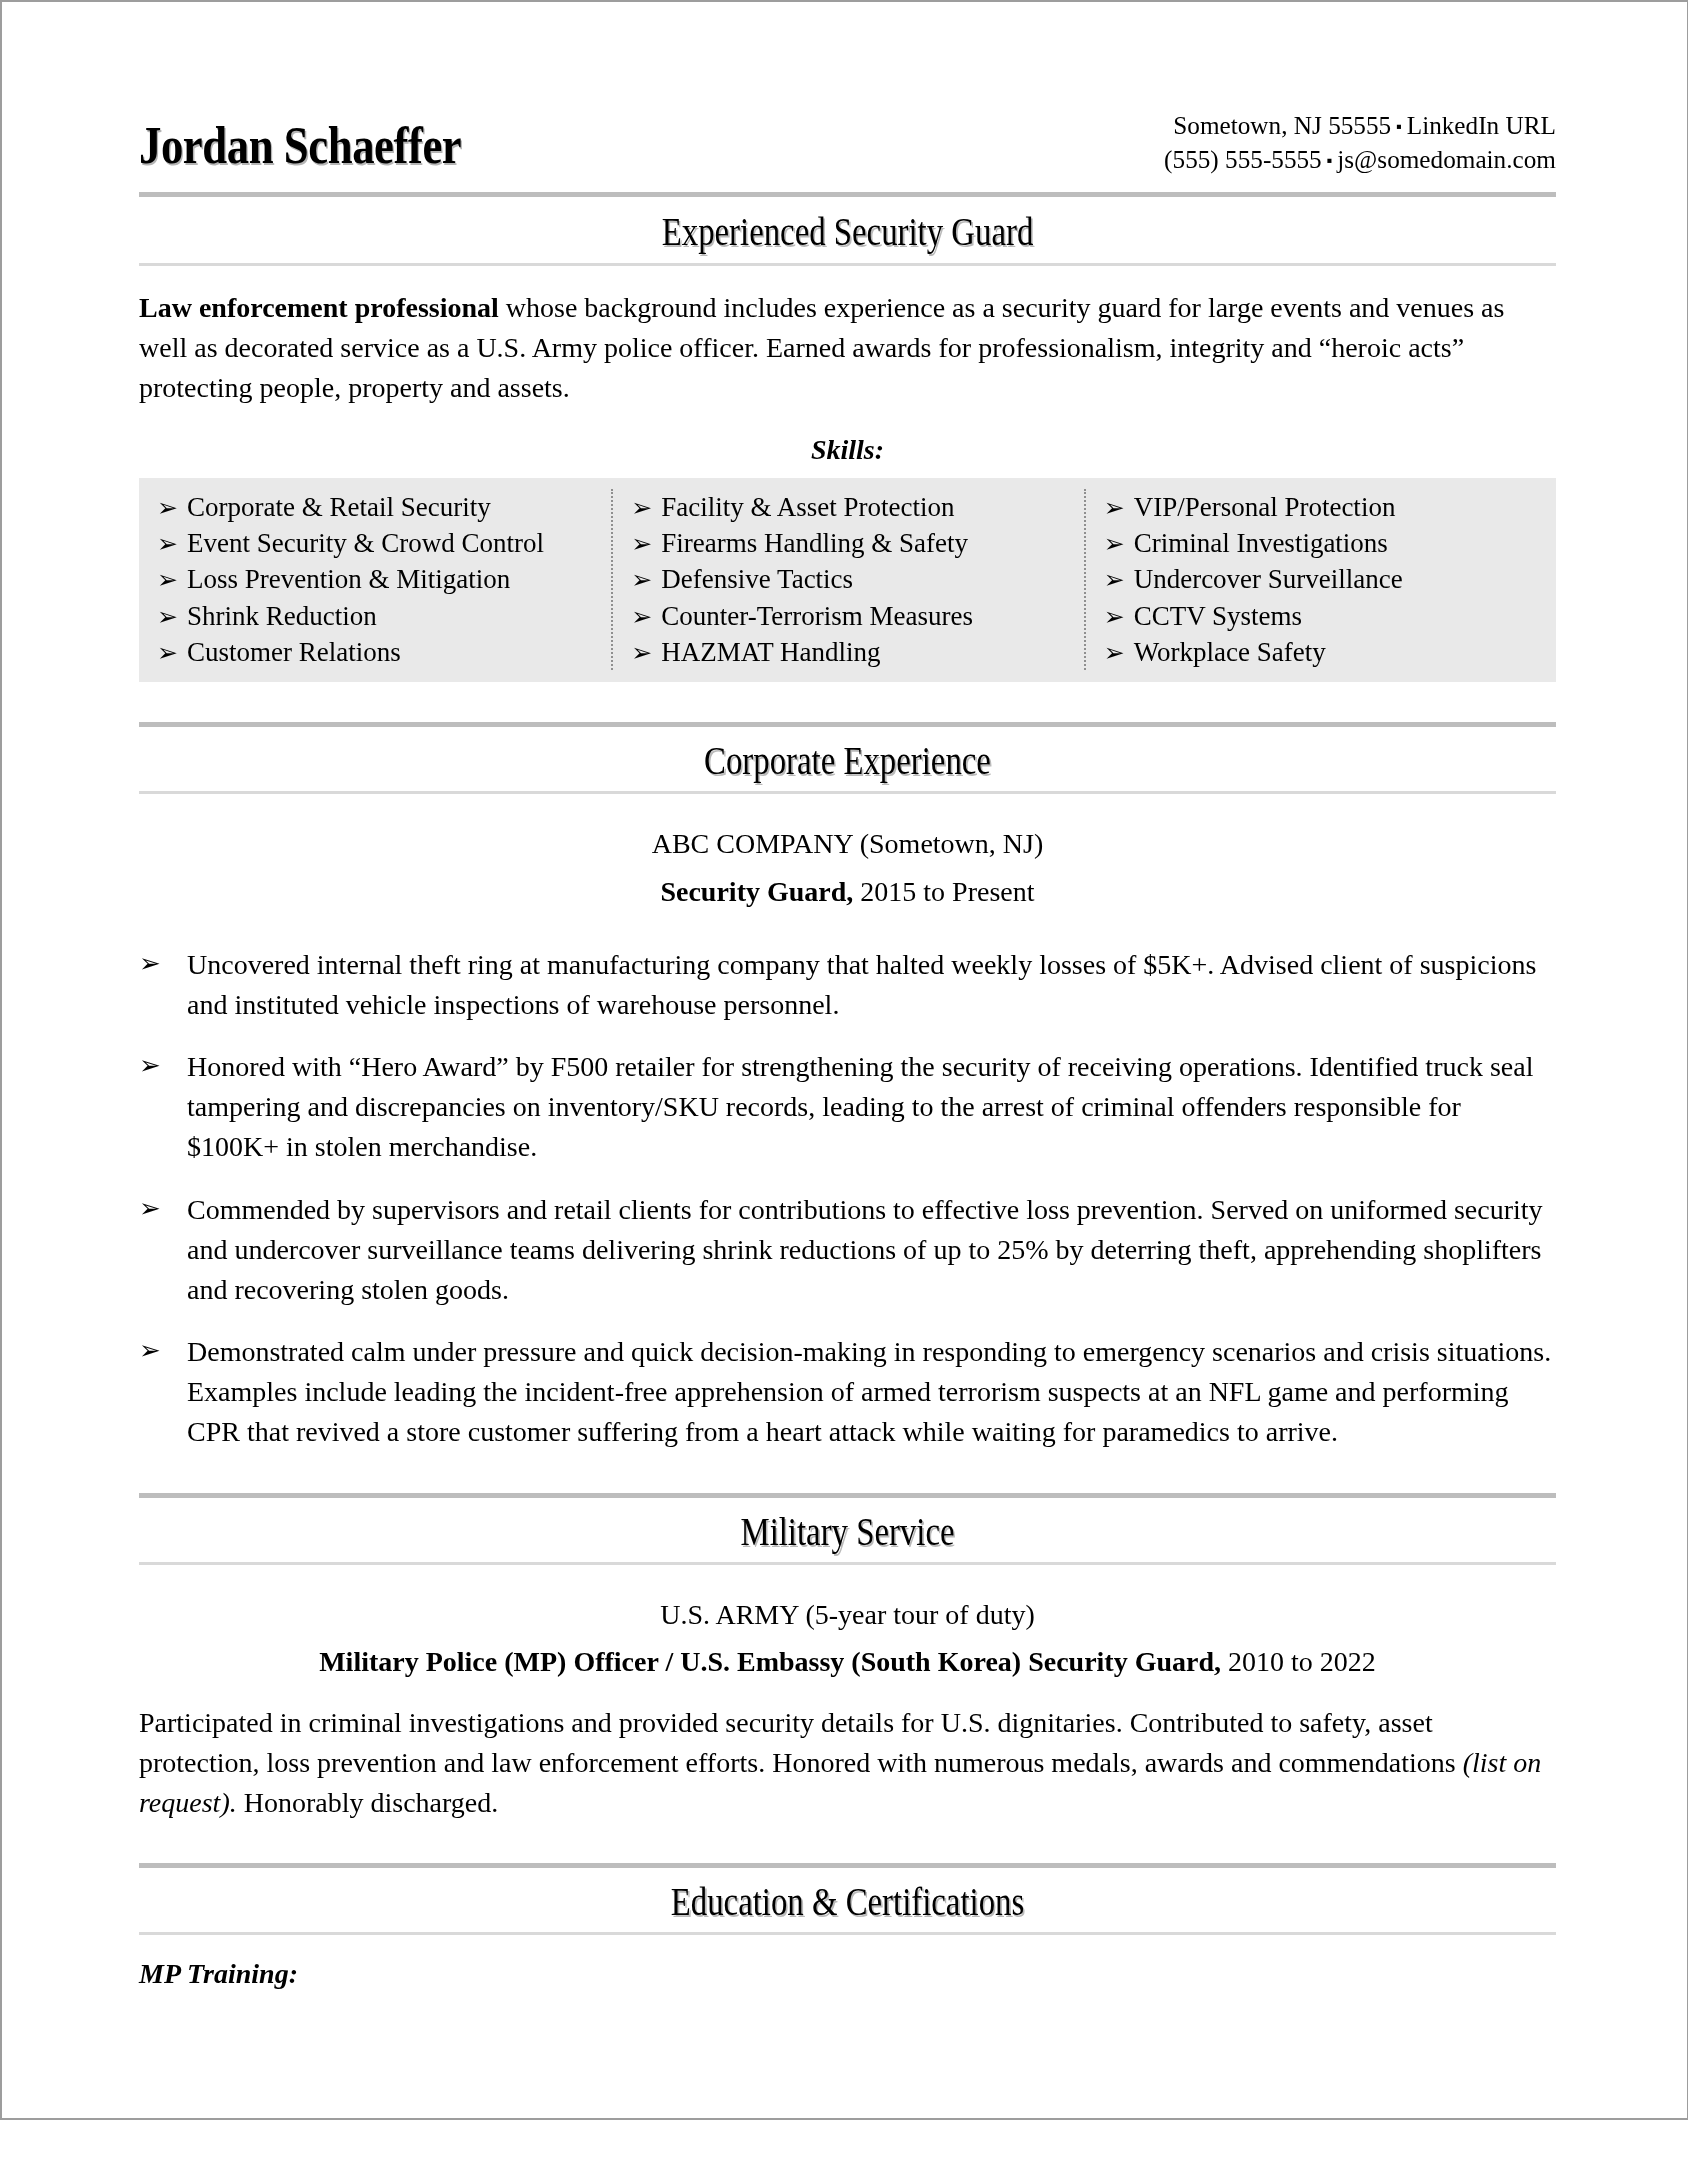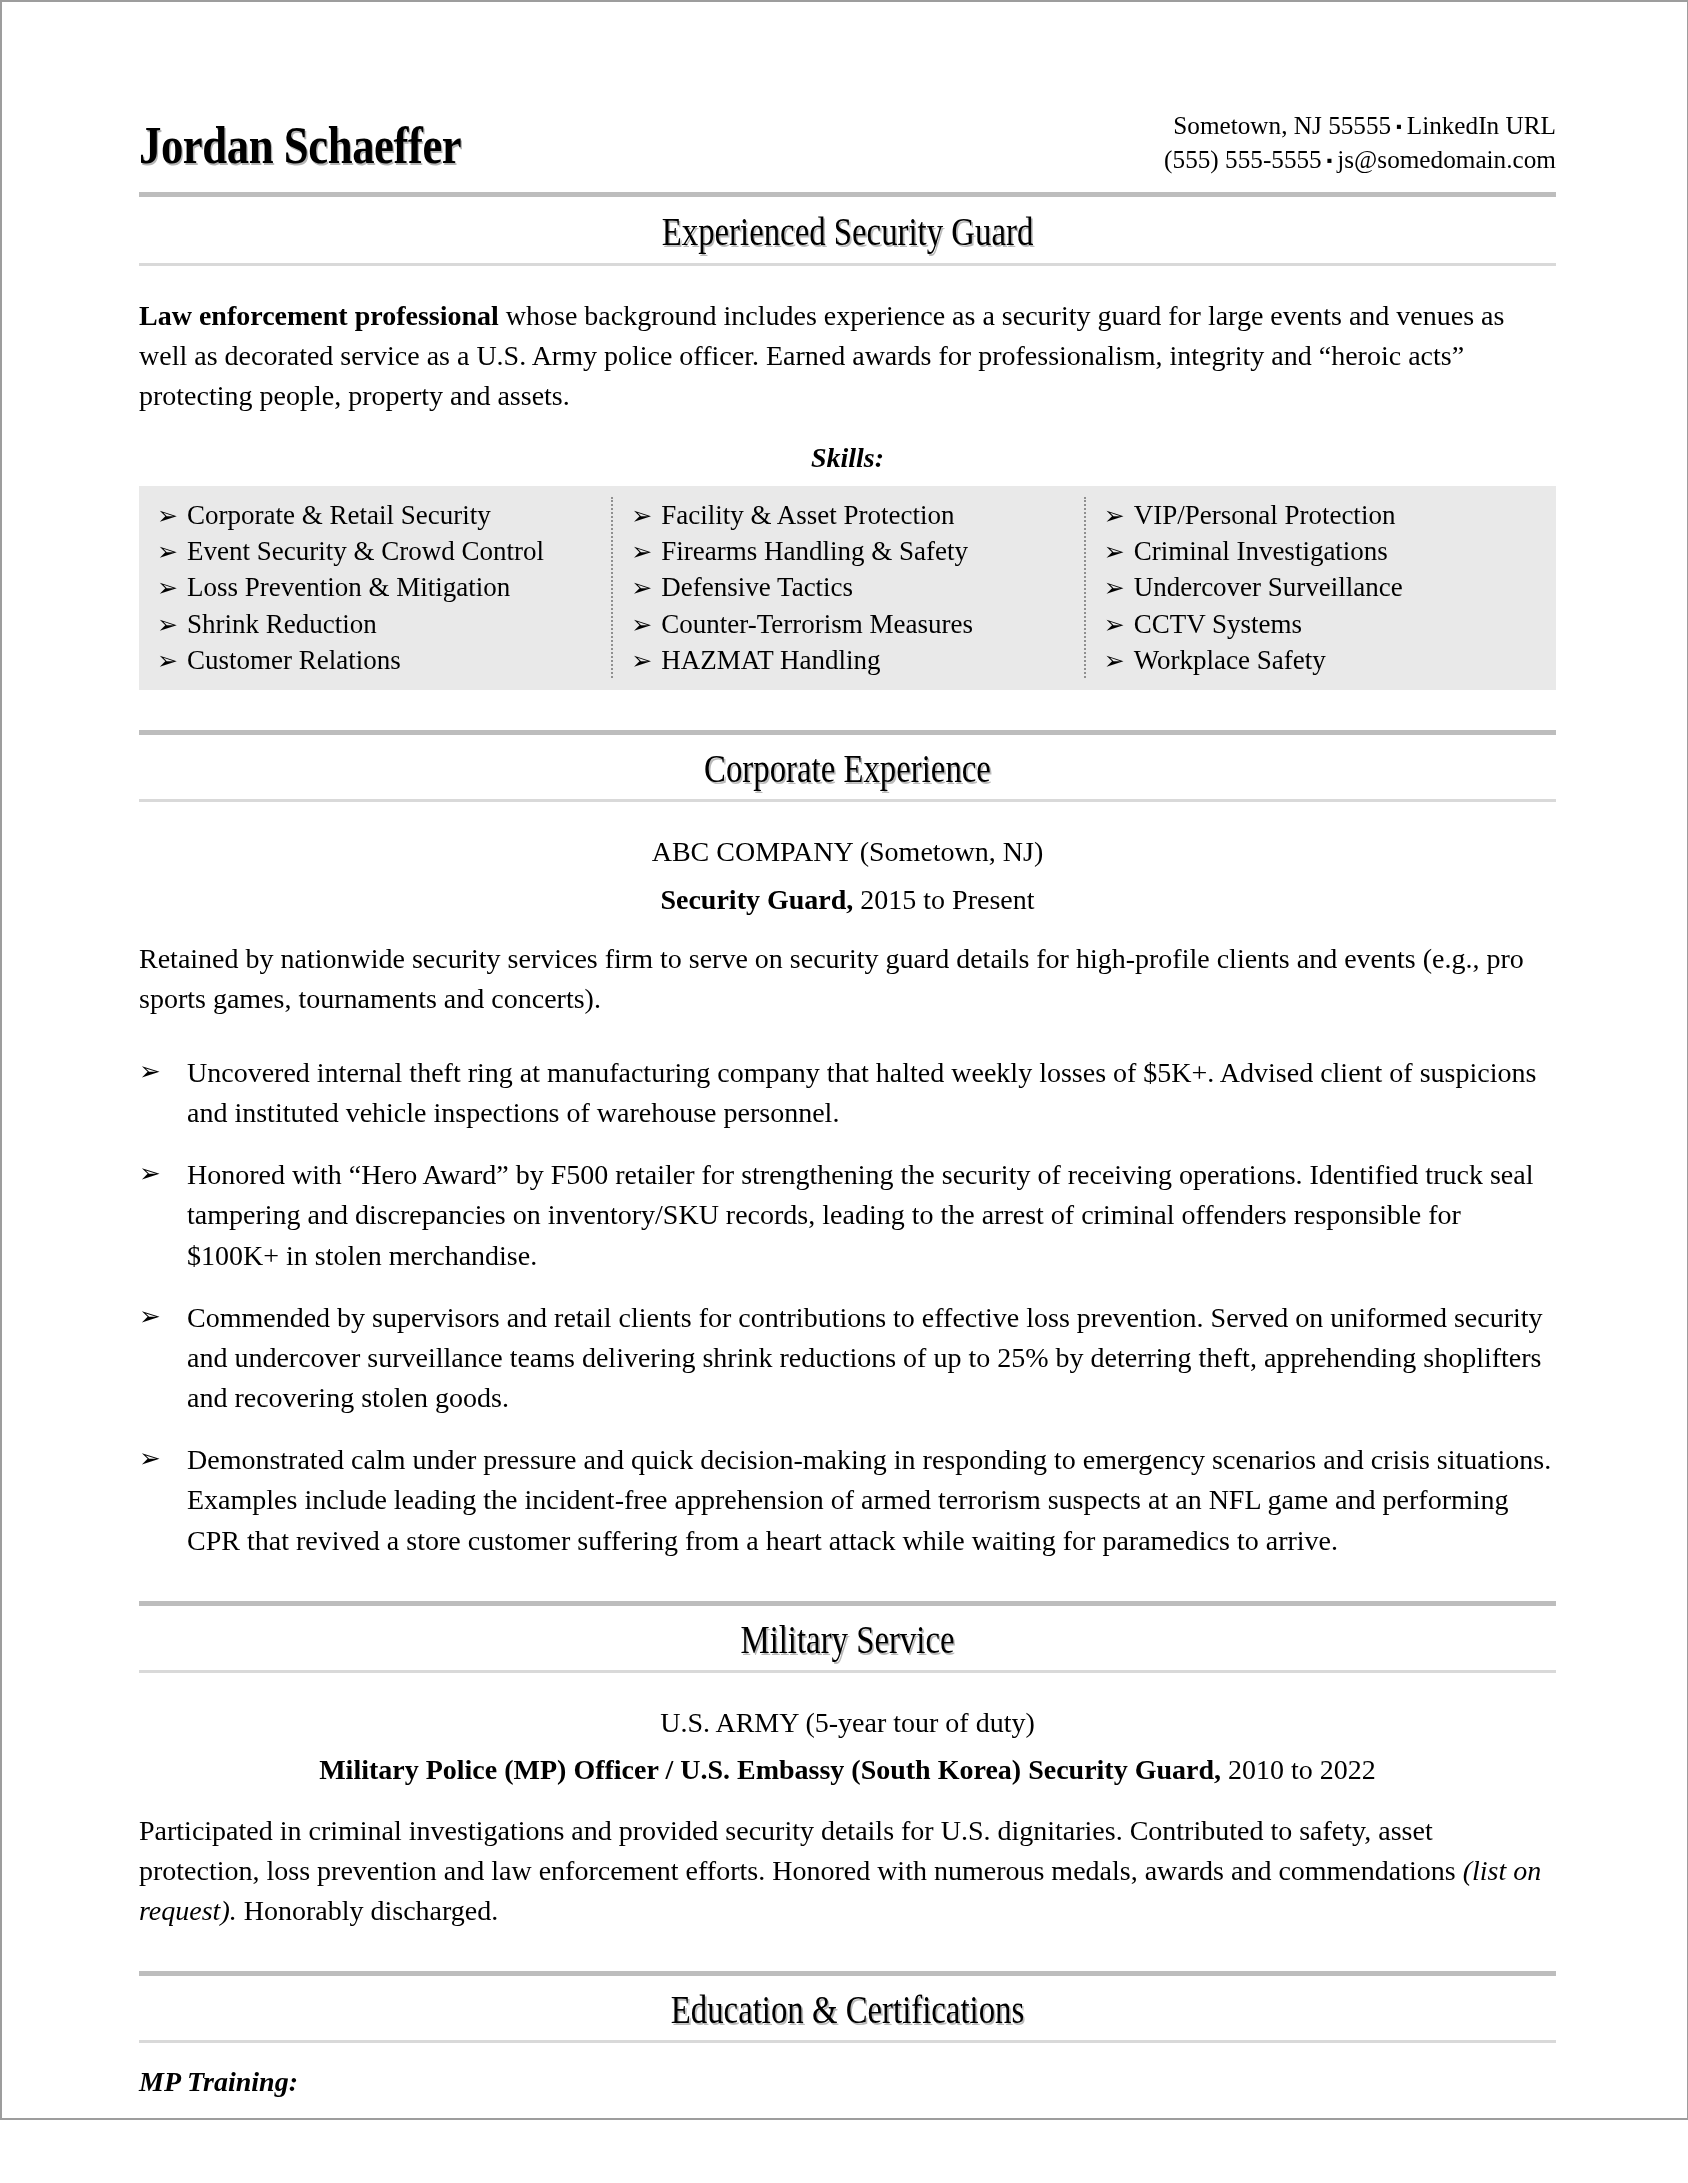--- a/index.html
+++ b/index.html
@@ -94,21 +94,21 @@
     padding: 13px 0 10px 0;
     transform: scaleX(0.80);
     text-shadow: 2px 2px 0 rgba(130,130,130,0.55);
     white-space: nowrap;
   }
 
   
   .summary {
     font-size: 28px;
     line-height: 1.43;
-    padding-top: 30px;
+    padding-top: 22px;
     text-align: left;
   }
   .summary b { font-weight: bold; }
 
   .skills-label {
     text-align: center;
     font-weight: bold;
     font-style: italic;
     font-size: 28px;
     padding: 26px 0 12px 0;
@@ -303,21 +303,20 @@
     <div class="section-gap"></div>
     <div class="rule-thick"></div>
     <div class="section-title">Corporate Experience</div>
     <div class="rule-thin"></div>
 
     <div class="org">ABC COMPANY (Sometown, NJ)</div>
     <div class="role">
       <b>Security Guard,</b><span> 2015 to Present</span>
     </div>
 
-    <div class="para">Retained by nationwide security services firm to serve on security guard details for high-profile clients and events (e.g., pro sports games, tournaments and concerts).</div>
 
     <div class="bullets">
       <div class="bullet">
         <span class="arrow-b">➢</span>
         <span class="btext">Uncovered internal theft ring at manufacturing company that halted weekly losses of $5K+. Advised client of suspicions and instituted vehicle inspections of warehouse personnel.</span>
       </div>
       <div class="bullet">
         <span class="arrow-b">➢</span>
         <span class="btext">Honored with “Hero Award” by F500 retailer for strengthening the security of receiving operations. Identified truck seal tampering and discrepancies on inventory/SKU records, leading to the arrest of criminal offenders responsible for $100K+ in stolen merchandise.</span>
       </div>

